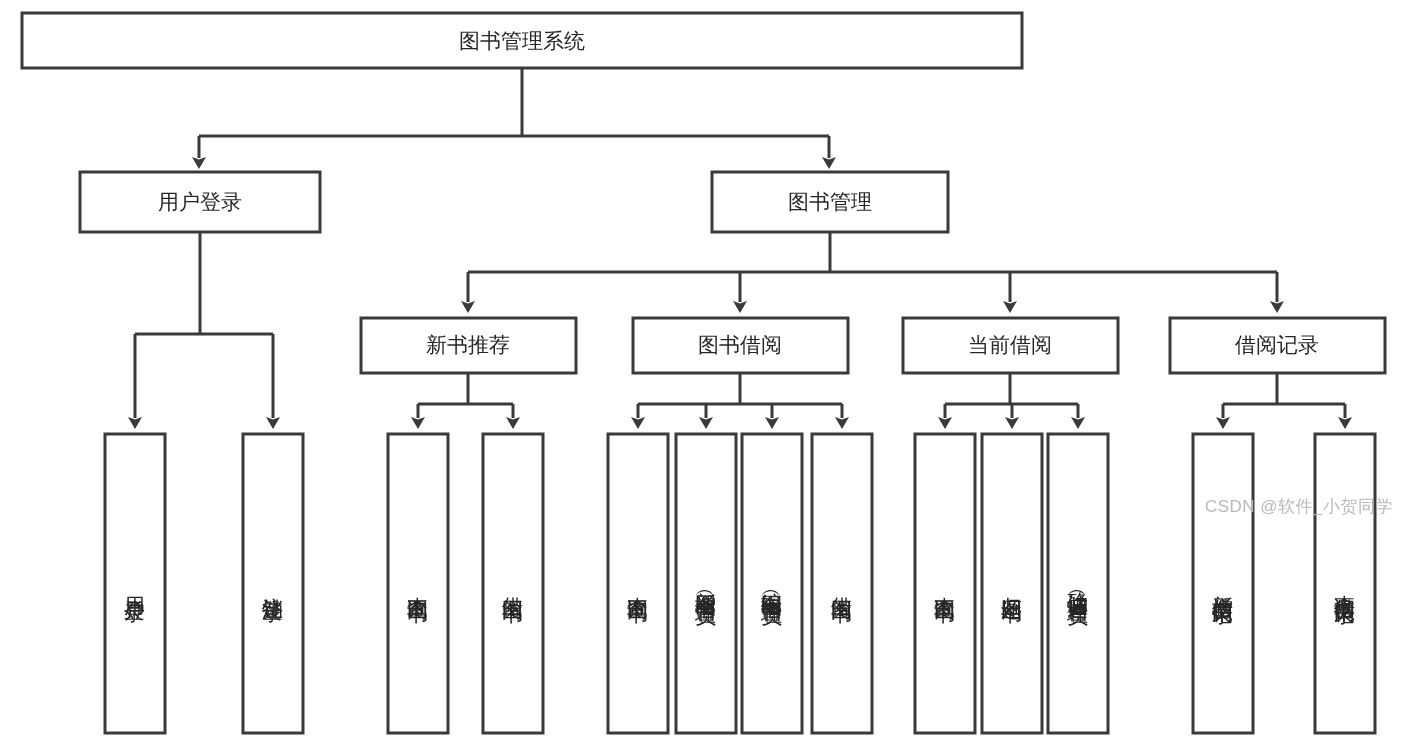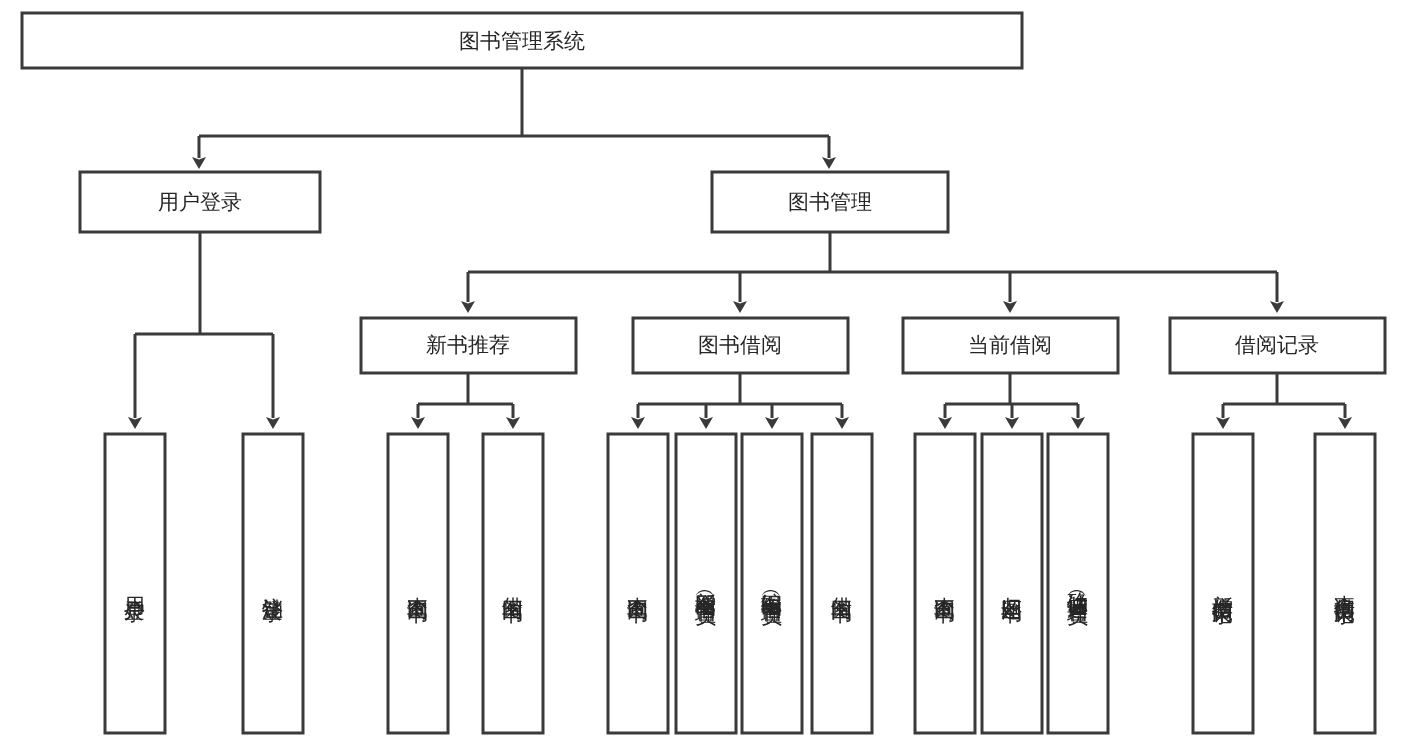--- a/index.html
+++ b/index.html
@@ -204,14 +204,15 @@
   <div class="node-label-v" style="left:742px; top:434px; width:60px; height:299px;">编辑图书（管理员）</div>
   <div class="node-label-v" style="left:812px; top:434px; width:60px; height:299px;">借阅图书</div>
 
   <div class="node-label-v" style="left:915px; top:434px; width:60px; height:299px;">查询图书</div>
   <div class="node-label-v" style="left:982px; top:434px; width:60px; height:299px;">归还图书</div>
   <div class="node-label-v" style="left:1048px; top:434px; width:60px; height:299px;">确认归还（管理员）</div>
 
   <div class="node-label-v" style="left:1193px; top:434px; width:60px; height:299px;">新增借阅记录</div>
   <div class="node-label-v" style="left:1315px; top:434px; width:60px; height:299px;">查询借阅记录</div>
 
+  <div class="watermark">CSDN @软件_小贺同学</div>
 
 </div>
 
 </body></html>

